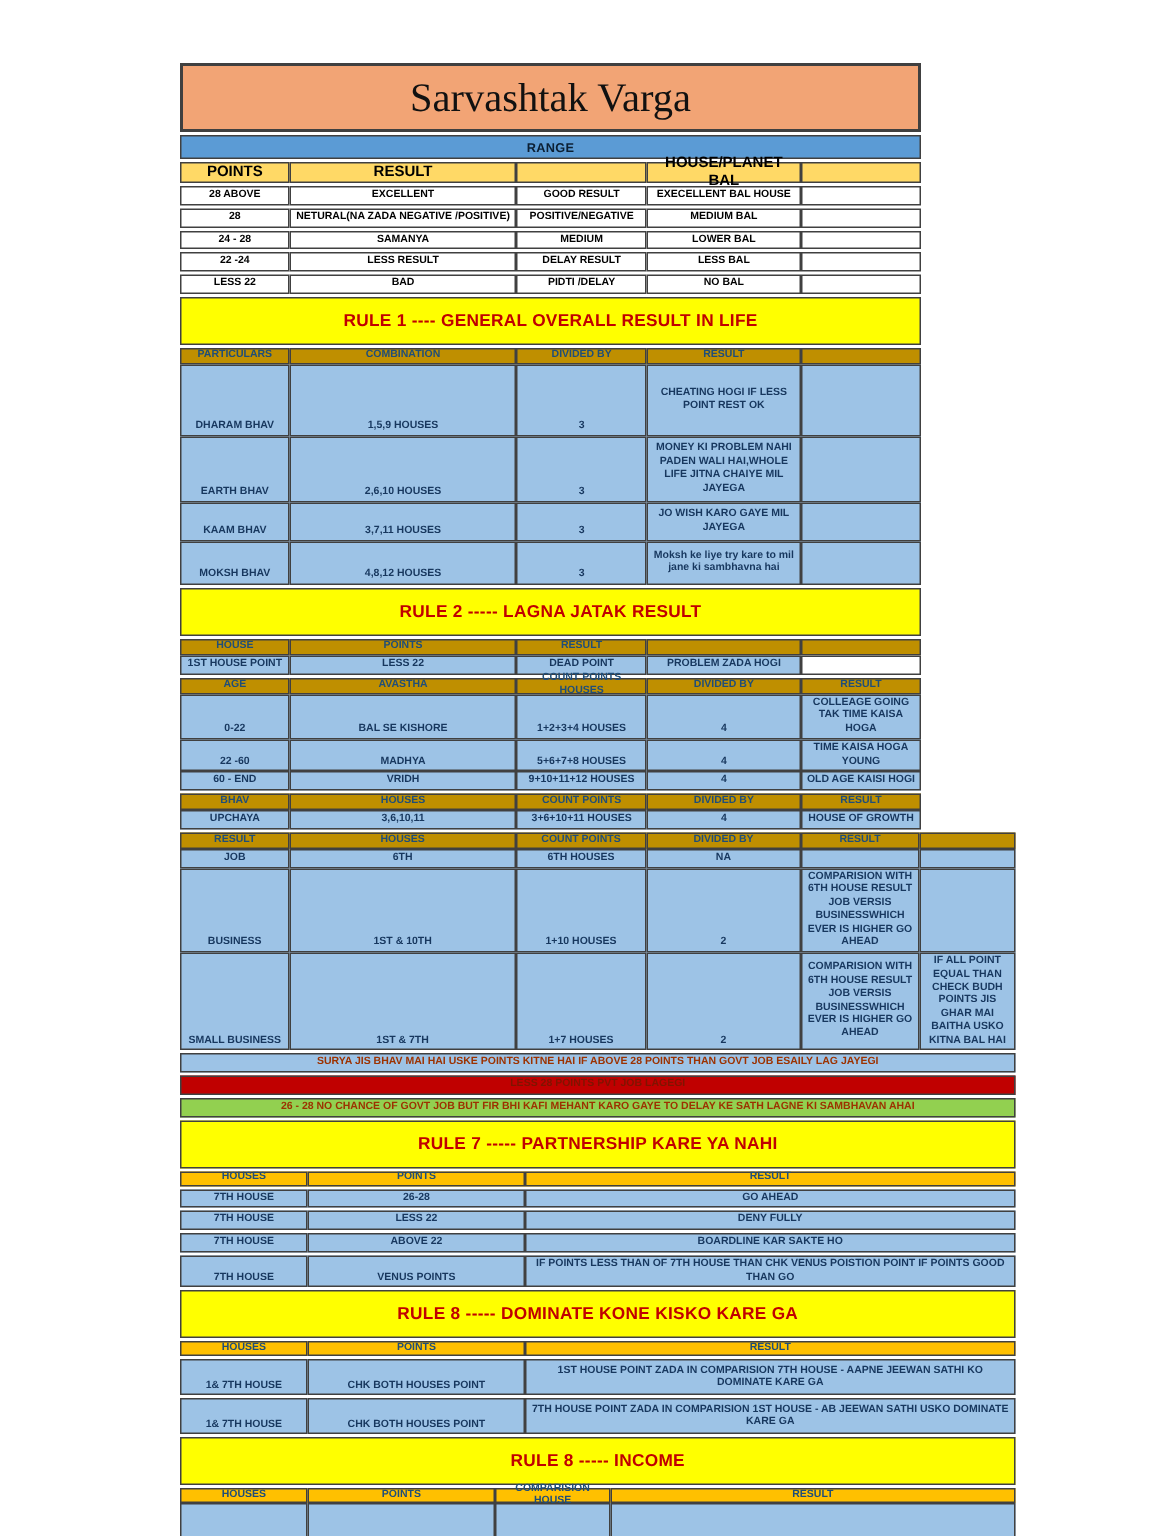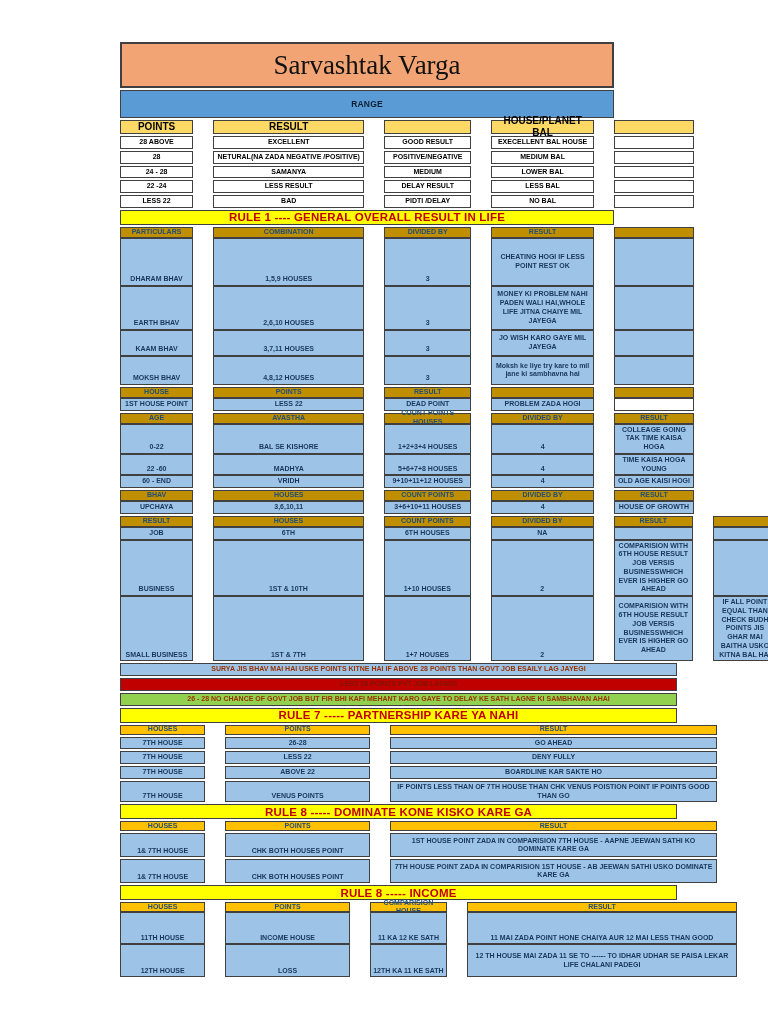--- a/index.html
+++ b/index.html
@@ -6,28 +6,28 @@
   .page{position:relative;width:768px;height:1024px;background:#fff;overflow:hidden;
         font-family:"Liberation Sans",sans-serif;padding-left:48px;}
   .sheet{position:absolute;left:120px;top:42px;width:557px;}
   .narrow{width:494px;}
   .wide{width:557px;}
 
   .titlebar{box-sizing:border-box;border:2px solid #404040;background:#F2A475;height:46px;
     display:flex;align-items:center;justify-content:center;margin-bottom:2px;
     font-family:"Liberation Serif",serif;font-size:27px;color:#111;}
 
-  .banner{box-sizing:border-box;border:1px solid #404040;height:15px;margin-bottom:2px;
+  .banner{box-sizing:border-box;border:1px solid #404040;height:32px;margin-bottom:2px;
     display:flex;align-items:center;justify-content:center;
     font-weight:bold;font-size:11.5px;letter-spacing:.2px;}
-  .banner.blue{background:#5B9BD5;color:#0b1f33;height:28px;font-size:8.5px;}
+  .banner.blue{background:#5B9BD5;color:#0b1f33;height:16px;font-size:8.5px;}
   .banner.rule{background:#FFFF00;color:#C00000;}
 
   .tbl{margin-bottom:2px;}
-  .trow{display:grid;grid-template-columns:var(--cols);gap:20px;}
+  .trow{display:grid;grid-template-columns:var(--cols);}
   .gapped .trow{margin-bottom:2px;}
   .gapped .trow:last-child{margin-bottom:0;}
   .cell{box-sizing:border-box;border:1px solid #404040;display:flex;
     align-items:flex-end;justify-content:center;text-align:center;
     font-weight:bold;font-size:7px;line-height:1.25;padding:1px 2px;
     background:#9DC3E6;color:#17375E;white-space:pre-line;}
   .cell.mid{align-items:center;}
   .hrow .cell{align-items:center;}
   .hy .cell{background:#FFD966;color:#000;font-size:10px;height:14px;}
   .hg .cell{background:#BF8F00;color:#1F4E79;font-size:7px;height:11px;}
@@ -129,20 +129,21 @@
           </div>
           <div class="trow" style="min-height: 29px;">
             <div class="cell">MOKSH BHAV</div>
             <div class="cell">4,8,12 HOUSES</div>
             <div class="cell">3</div>
             <div class="cell mid">Moksh ke liye try kare to mil jane ki sambhavna hai</div>
             <div class="cell"></div>
           </div>
         </div>
 
+      <div class="banner rule">RULE 2 ----- LAGNA JATAK RESULT</div>
       <div class="tbl cols-main">
           <div class="trow hrow hg">
             <div class="cell">HOUSE</div>
             <div class="cell">POINTS</div>
             <div class="cell">RESULT</div>
             <div class="cell"></div>
             <div class="cell"></div>
           </div>
           <div class="trow" style="min-height: 12px;">
             <div class="cell">1ST HOUSE POINT</div>

